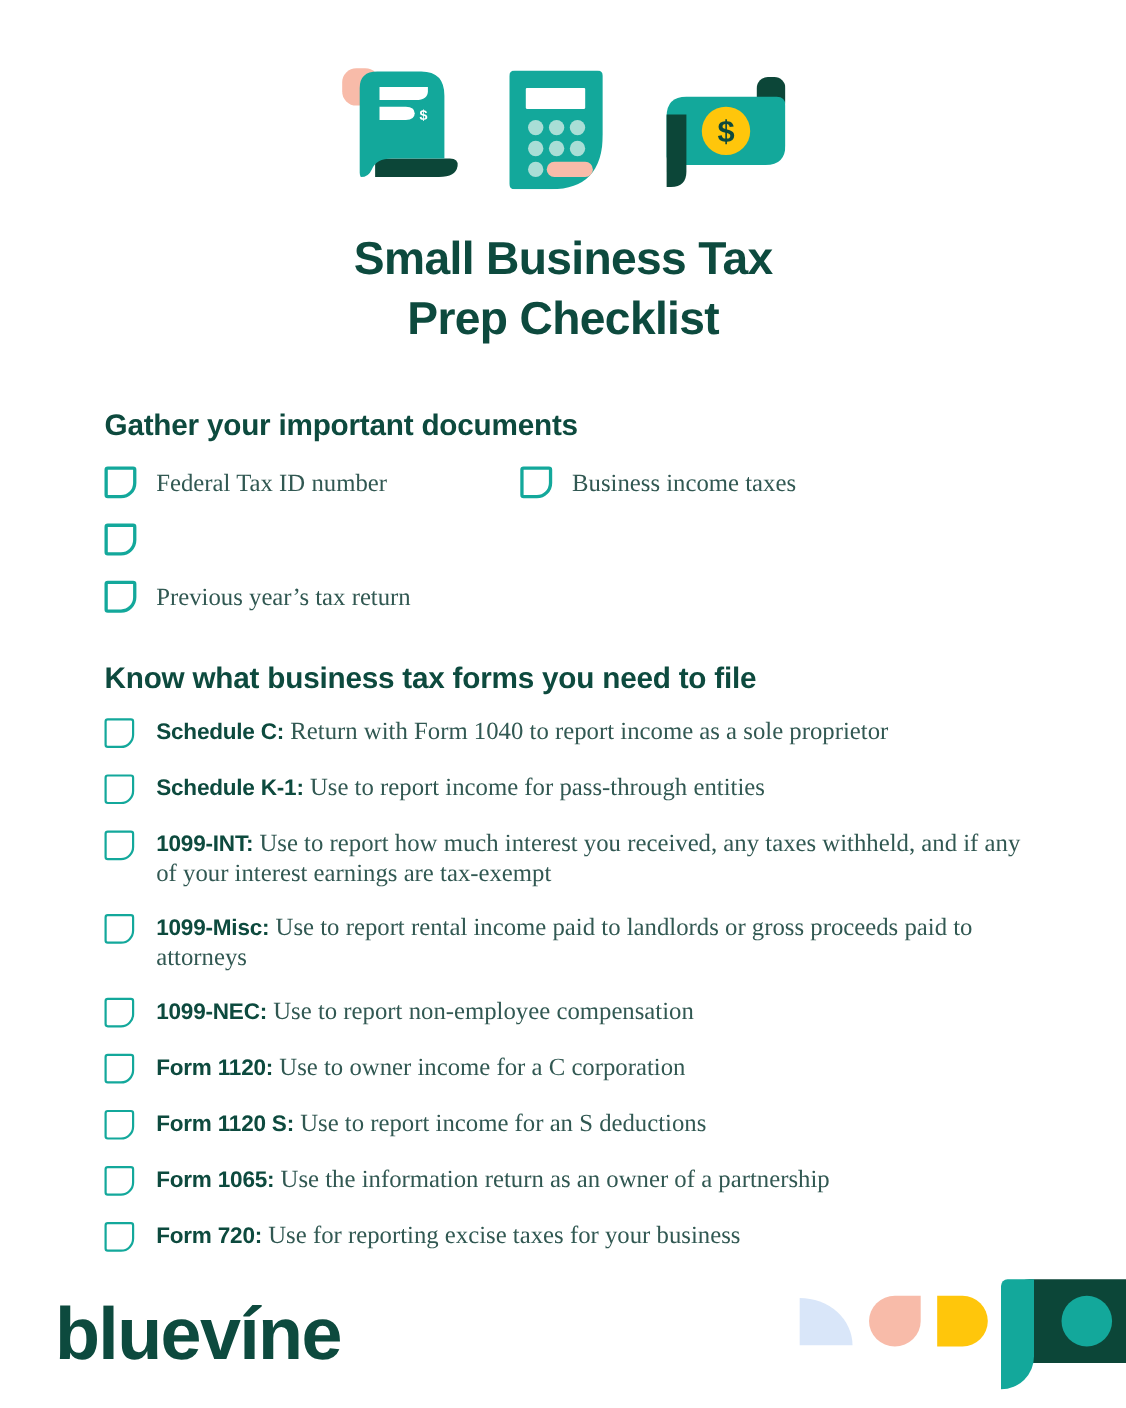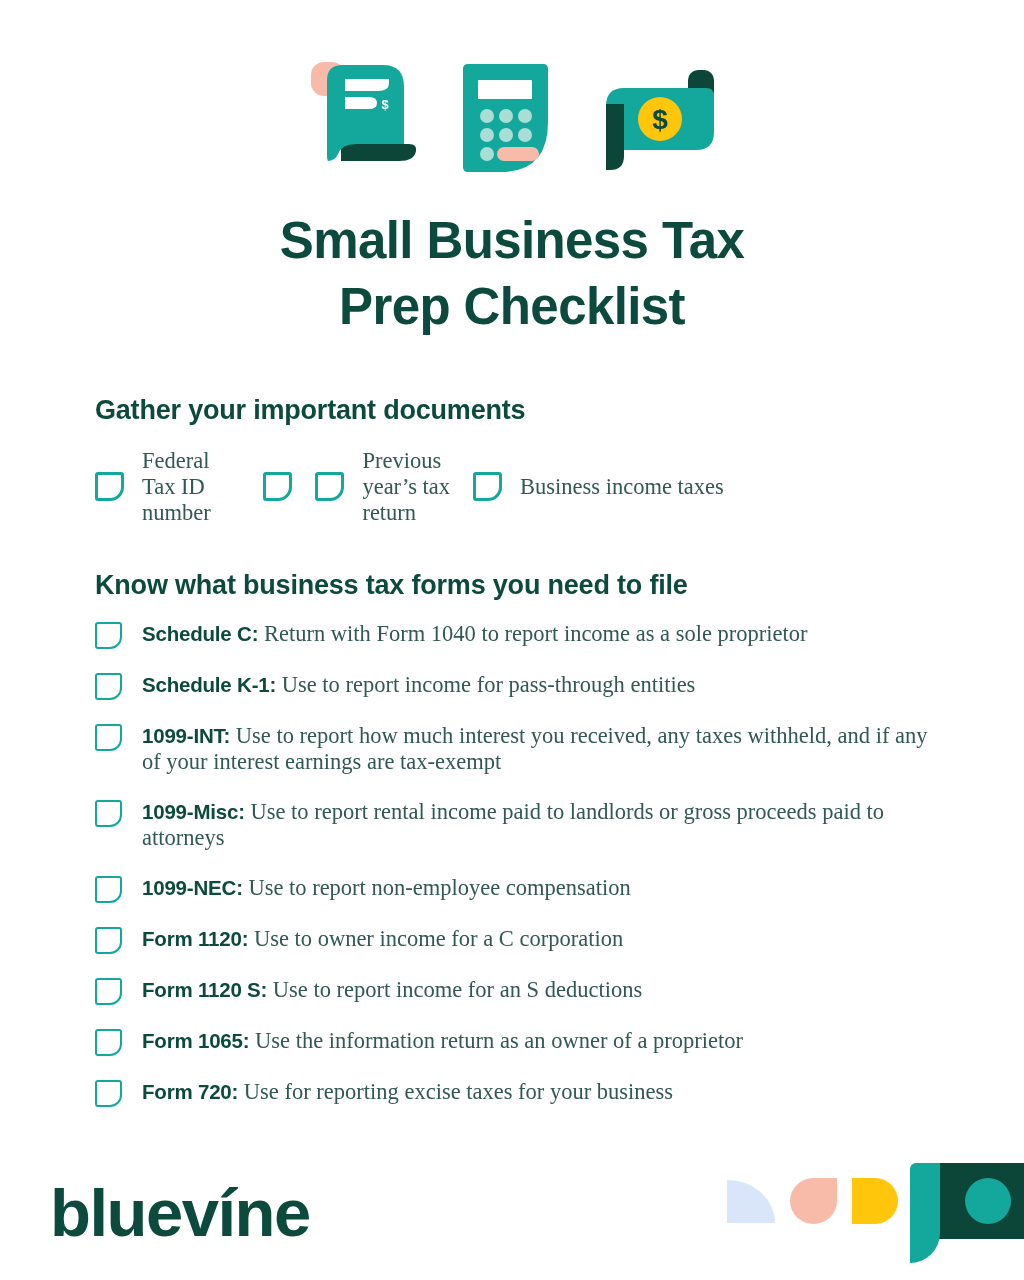--- a/index.html
+++ b/index.html
@@ -7,37 +7,37 @@
   .page {
     width:1024px; height:1280px; position:relative; overflow:hidden;
     background:#ffffff; font-family:"Liberation Sans", sans-serif; margin:0 auto;
   }
 
   
   .icons-row { display:flex; justify-content:center; align-items:flex-end; gap:46px; padding-top:58px; }
 
   
   .title {
-    margin-top:36px; text-align:center; font-size:51px; font-weight:700;
+    margin-top:36px; text-align:center; font-size:42px; font-weight:700;
     color:#0d4a3e; line-height:1.3; letter-spacing:-0.6px;
   }
 
   
   .section { margin:0 95px; }
   .section-1 { margin-top:54px; }
   .section-2 { margin-top:44px; }
   .section-heading { font-size:27px; font-weight:700; color:#0d4a3e; letter-spacing:-0.2px; }
 
   .checkbox {
     width:29px; height:29px; border:3px solid #13a89b;
     border-radius:3px 3px 14px 3px; flex:none; background:#fff;
   }
 
   .doc-grid { display:flex; margin-top:22px; }
-  .doc-col { display:flex; flex-direction:row; gap:23px; }
+  .doc-col { display:flex; flex-direction:column; gap:23px; }
   .doc-col-left { width:378px; flex:none; }
   .doc-item { display:flex; align-items:center; gap:18px; }
   .doc-label { font-family:"Liberation Serif", serif; font-size:22.5px; color:#315852; }
 
   .form-list { margin-top:20px; display:flex; flex-direction:column; gap:23px; max-width:880px; }
   .form-item { display:flex; gap:20px; align-items:flex-start; }
   .form-item .checkbox { width:27px; height:27px; border-width:2.5px; border-radius:3px 3px 12px 3px; margin-top:1px; }
   .form-text { font-family:"Liberation Serif", serif; font-size:22.5px; color:#315852; line-height:1.18; }
   .form-label { font-family:"Liberation Sans", sans-serif; font-size:20.5px; font-weight:700; color:#0d4a3e; letter-spacing:-0.2px; }
   .form-label::after { content:":"; }
@@ -178,21 +178,21 @@
         <div class="form-text">
           <span class="form-label">Form 1120 S</span>
           <span>Use to report income for an S deductions</span>
         </div>
       </div>
 
       <div class="form-item">
         <span class="checkbox"></span>
         <div class="form-text">
           <span class="form-label">Form 1065</span>
-          <span>Use the information return as an owner of a proprietor</span>
+          <span>Use the information return as an owner of a partnership</span>
         </div>
       </div>
 
       <div class="form-item">
         <span class="checkbox"></span>
         <div class="form-text">
           <span class="form-label">Form 720</span>
           <span>Use for reporting excise taxes for your business</span>
         </div>
       </div>

